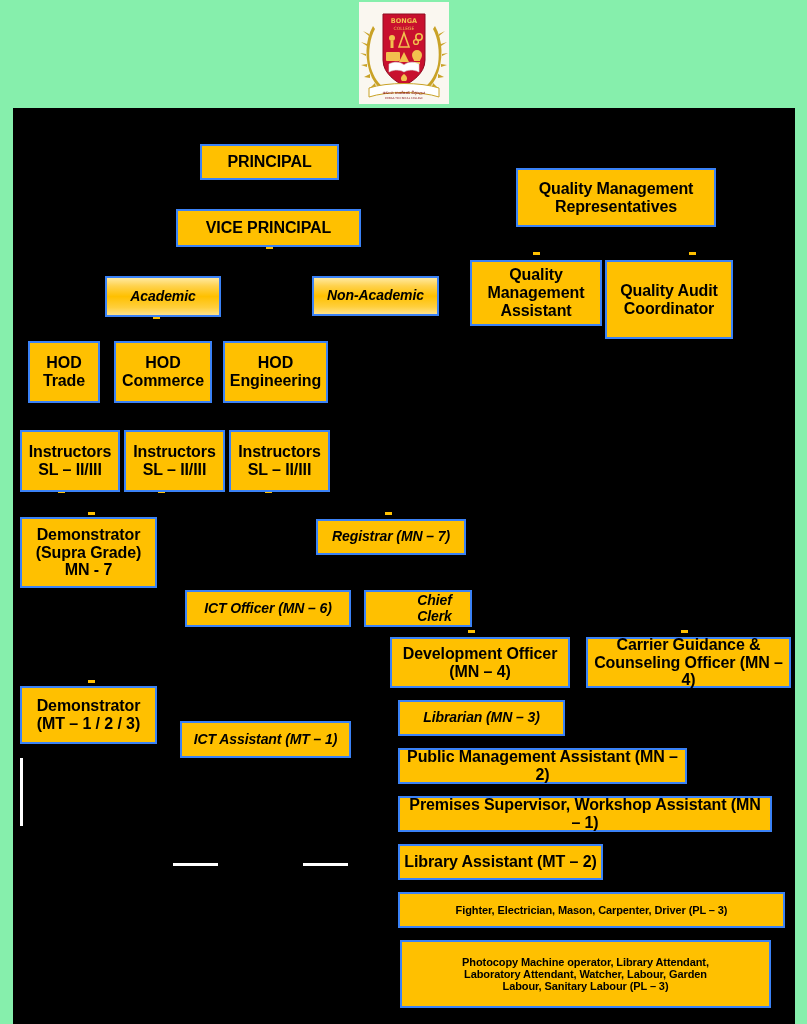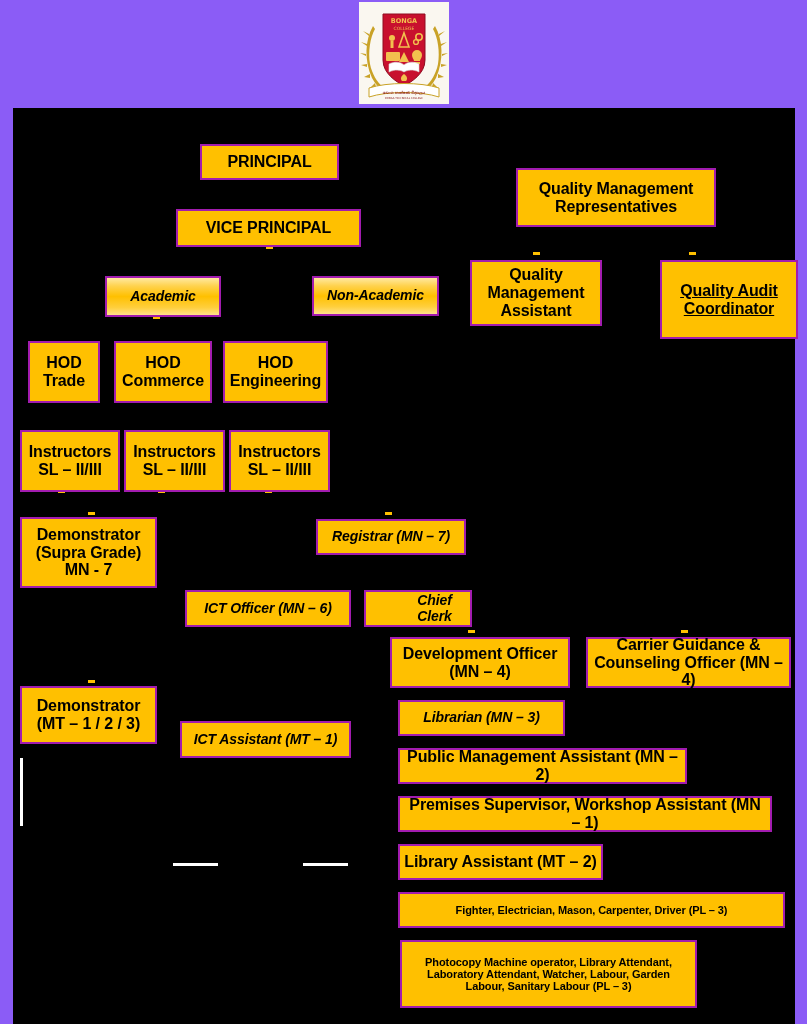--- a/index.html
+++ b/index.html
@@ -2,42 +2,42 @@
 <html><head>
 <meta charset="utf-8">
 <style>
   * { box-sizing: border-box; margin:0; padding:0; }
   html, body {
     width: 807px; height: 1024px;
     background: #ffffff;
     font-family: "Liberation Sans", sans-serif;
     overflow: hidden;
   }
-  #root { position: relative; width: 807px; height: 1024px; background:#8b5cf6; }
+  #root { position: relative; width: 807px; height: 1024px; background:#86efac; }
 
   
   .crest {
     position: absolute; left: 359px; top: 2px;
     width: 90px; height: 102px;
     background: #faf7f0;
   }
   .crest svg { display:block; width:90px; height:102px; }
 
   
   .panel {
     position: absolute; left: 13px; top: 108px;
     width: 782px; height: 916px;
     background: #000000;
   }
 
   
   .box {
     position: absolute;
     background: #FFC000;
-    border: 2px solid #a21caf;
+    border: 2px solid #3b82f6;
     color: #000000;
     font-weight: bold;
     display: flex;
     align-items: center;
     justify-content: center;
     text-align: center;
     line-height: 1.12;
     letter-spacing: -0.1px;
     padding: 2px 4px;
     white-space: pre-line;
@@ -162,21 +162,21 @@
 
     <div class="box grad fs14" style="left:299px; top:168px; width:127px; height:40px;">Non-Academic</div>
 
     <div class="box fs13" style="left:503px; top:60px; width:200px; height:59px;">Quality Management
 Representatives</div>
 
     <div class="box fs13" style="left:457px; top:152px; width:132px; height:66px;">Quality
 Management
 Assistant</div>
 
-    <div class="box fs13" style="left:647px; top:152px; width:138px; height:79px;text-decoration:underline;">Quality Audit
+    <div class="box fs13" style="left:592px; top:152px; width:128px; height:79px;">Quality Audit
 Coordinator</div>
 
     <div class="box fs13" style="left:15px; top:233px; width:72px; height:62px;">HOD
 Trade</div>
 
     <div class="box fs13" style="left:101px; top:233px; width:98px; height:62px;">HOD
 Commerce</div>
 
     <div class="box fs13" style="left:210px; top:233px; width:105px; height:62px;">HOD
 Engineering</div>
@@ -214,18 +214,18 @@
     <div class="box fs14" style="left:167px; top:613px; width:171px; height:37px;">ICT Assistant (MT – 1)</div>
 
     <div class="box fs13" style="left:385px; top:640px; width:289px; height:36px;">Public Management Assistant (MN – 2)</div>
 
     <div class="box fs13" style="left:385px; top:688px; width:374px; height:36px;">Premises Supervisor, Workshop Assistant (MN – 1)</div>
 
     <div class="box fs13" style="left:385px; top:736px; width:205px; height:36px;">Library Assistant (MT – 2)</div>
 
     <div class="box fs125" style="left:385px; top:784px; width:387px; height:36px;">Fighter, Electrician, Mason, Carpenter, Driver (PL – 3)</div>
 
-    <div class="box fs125" style="left:387px; top:832px; width:297px; height:68px;">Photocopy Machine operator, Library Attendant,
+    <div class="box fs125" style="left:387px; top:832px; width:371px; height:68px;">Photocopy Machine operator, Library Attendant,
 Laboratory Attendant, Watcher, Labour, Garden
 Labour, Sanitary Labour (PL – 3)</div>
 
   </div>
 </div>
 
 </body></html>

